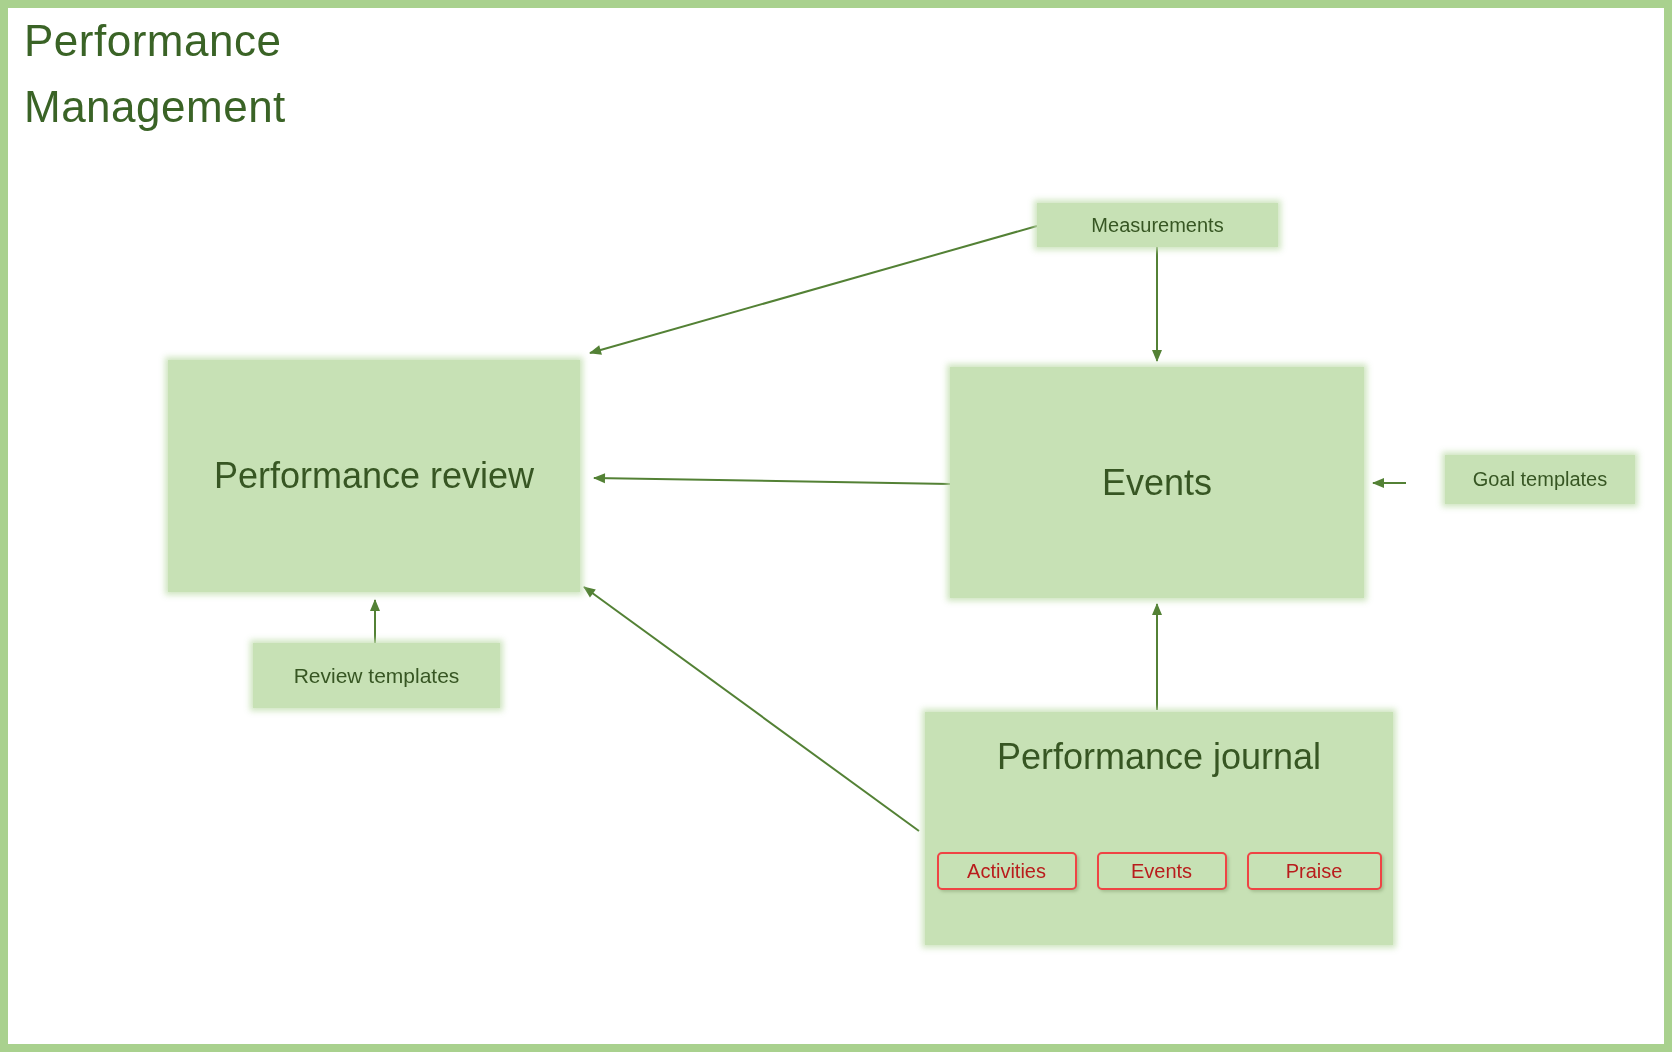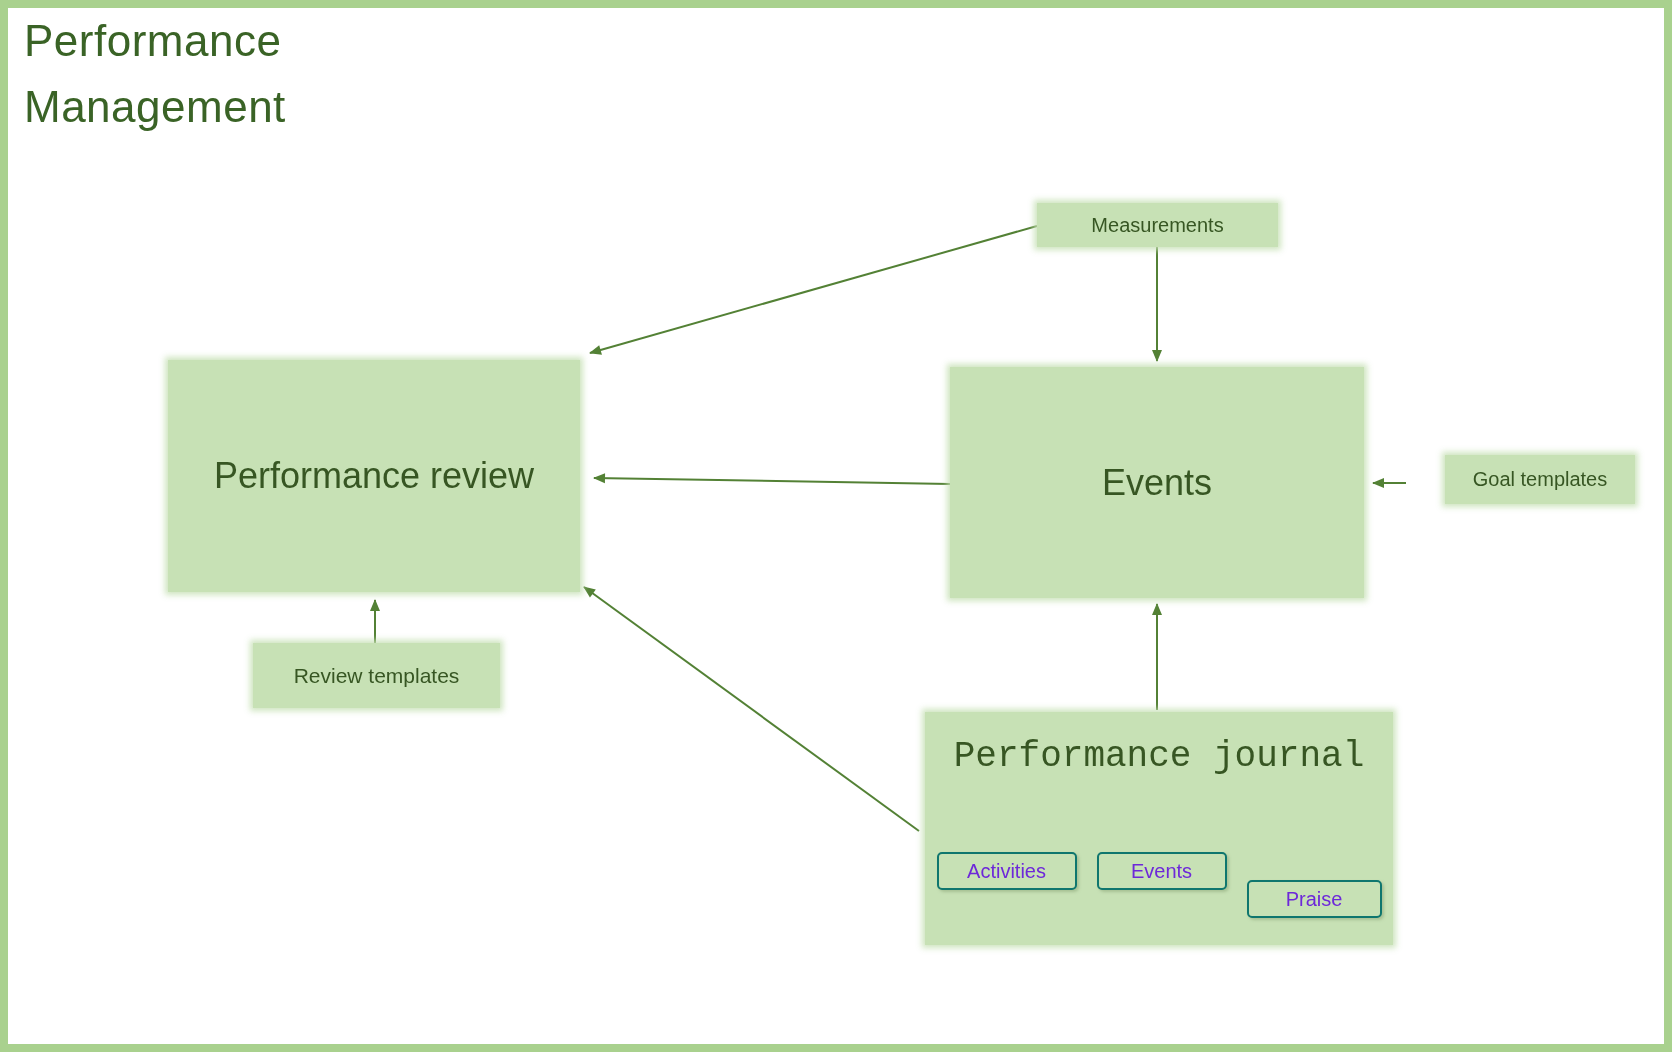--- a/index.html
+++ b/index.html
@@ -37,37 +37,36 @@
   .node.goal-templates{left:1408px;top:455px; width:190px; height:49px;margin-left:37px;}
   .node.review-templates{left:253px;top:643px;width:247px; height:65px; font-size:21px;}
   .node.journal{
     left:925px;top:712px;width:468px;height:233px;
     flex-direction:column;justify-content:flex-start;
   }
   .journal-title{
     margin-top:24px;
     font-size:36px;line-height:42px;
     color:#375623;
-    font-family:Liberation Mono, monospace;
   }
   .tag-row{
     position:absolute;left:0;top:140px;width:100%;
     display:flex;justify-content:center;gap:20px;
   }
   .tag{
     height:38px;box-sizing:border-box;
     display:flex;align-items:center;justify-content:center;
-    background:#c7e1b5;color:#6d28d9;
-    border:2px solid #0f766e;border-radius:5px;
+    background:#c7e1b5;color:#b91c1c;
+    border:2px solid #ef4444;border-radius:5px;
     font-size:20px;
     box-shadow:2px 2px 3px rgba(140,165,120,0.55);
   }
   .tag.activities{width:140px;}
   .tag.events{width:130px;}
-  .tag.praise{width:135px;margin-top:28px;}
+  .tag.praise{width:135px;}
   svg.edges{position:absolute;inset:0;pointer-events:none;}
   svg.edges line{stroke:#538135;stroke-width:2;}
 </style>
 </head>
 <body>
 
 <div id="canvas">
 
   <svg class="edges" width="1672" height="1052" viewBox="0 0 1672 1052">
     <defs>

